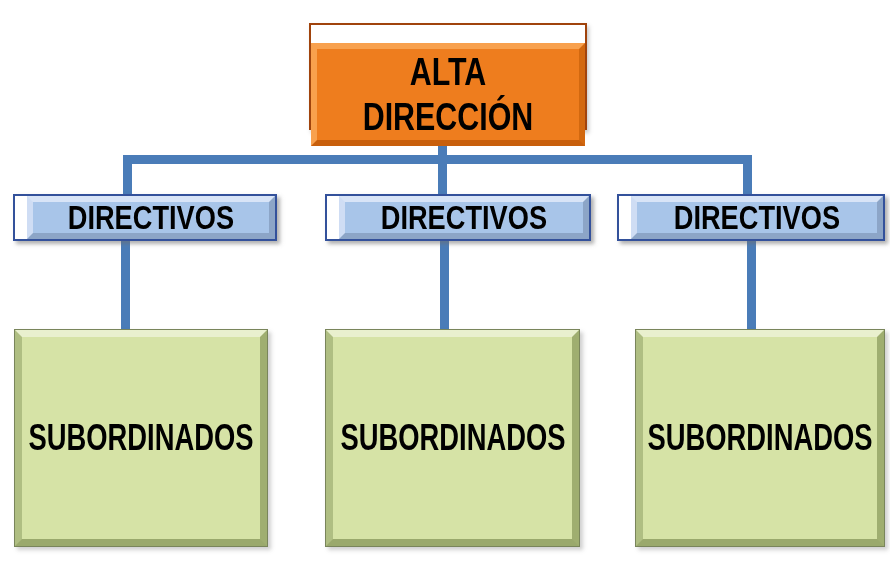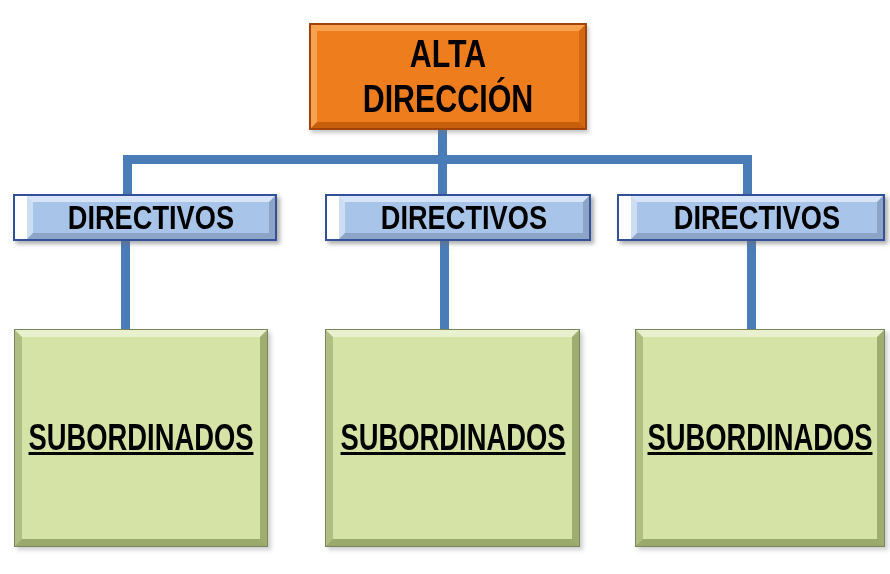--- a/index.html
+++ b/index.html
@@ -51,20 +51,21 @@
   
   .node.orange {
     left: 309px; top: 23px; width: 278px; height: 107px;
     border-color: #A0430C;
     box-shadow: 2px 3px 4px rgba(120,120,120,0.40);
   }
   .orange .bevel {
     background: #EE7D1E;
     border-width: 6px;
     border-color: #F8A14E #D2680F #C85F0C #F8A14E;
+    margin-top: 18px;
   }
   .orange .txt { font-size: 38px; }
 
   
   .node.blue {
     border-color: #33519B;
     box-shadow: 3px 3px 4px rgba(110,110,110,0.55);
     top: 194px; height: 47px; padding-left: 12px;
   }
   .blue .bevel {
@@ -81,21 +82,20 @@
   .node.green {
     border-color: #79855B;
     border-width: 1px;
     box-shadow: 3px 3px 4px rgba(120,120,120,0.35);
     top: 329px; height: 218px;
   }
   .green .bevel {
     background: #D6E3A6;
     border-width: 7px;
     border-color: #E9F0CE #9FAE70 #9AA96C #AFBE82;
-    text-decoration: underline;
   }
   .green .txt { font-size: 36px; transform: scaleX(0.76); }
   .node.green.g1 { left: 14px;  width: 254px; }
   .node.green.g2 { left: 325px; width: 255px; }
   .node.green.g3 { left: 635px; width: 250px; }
 </style>
 </head>
 <body>
 
 <div class="stage">

